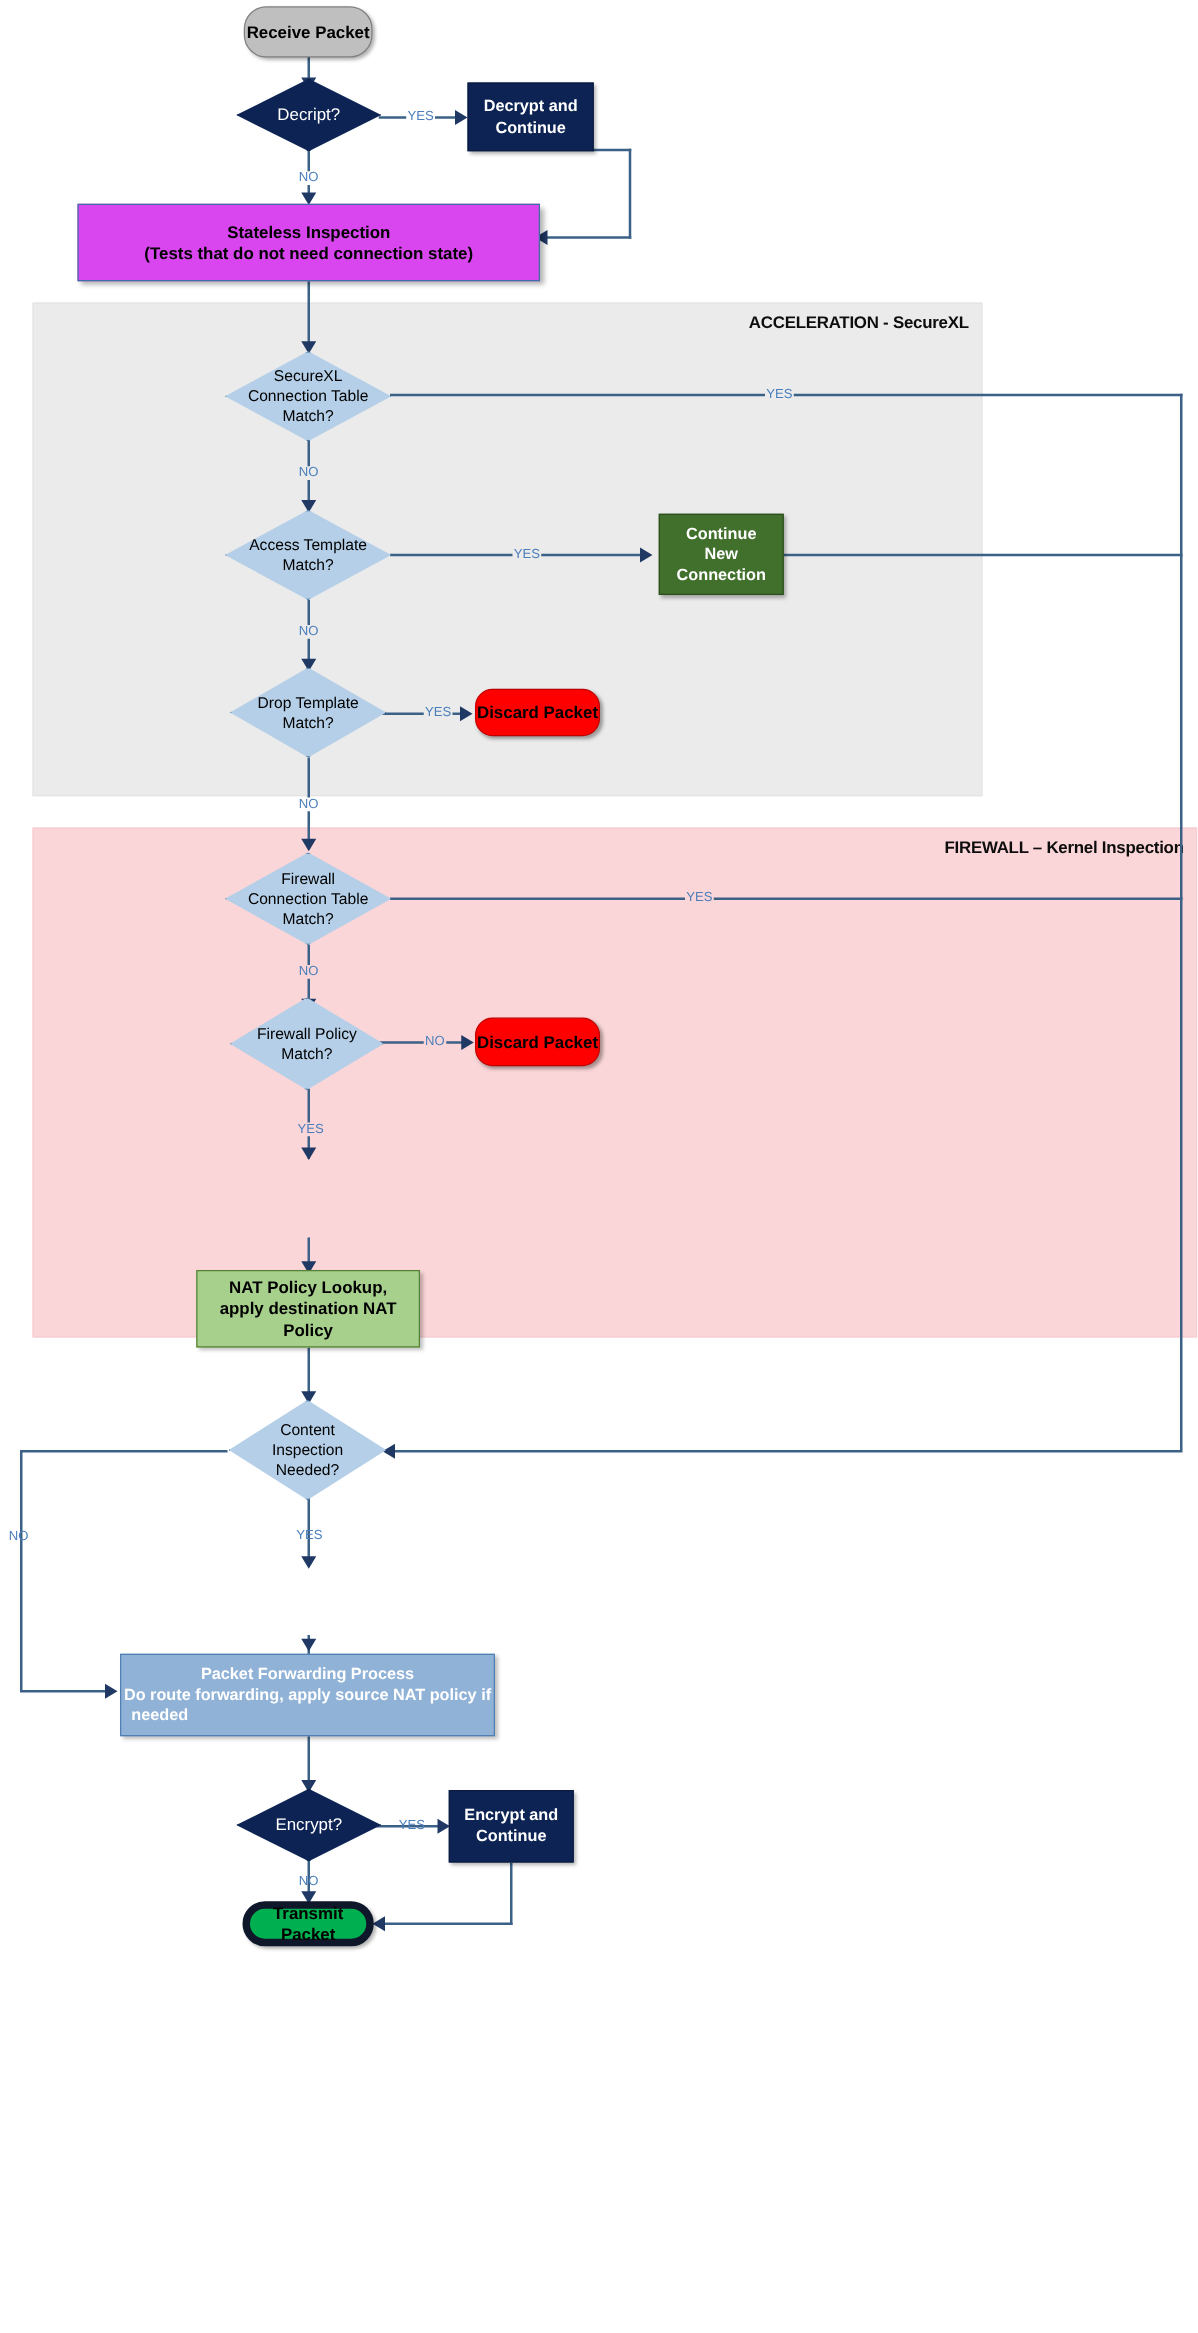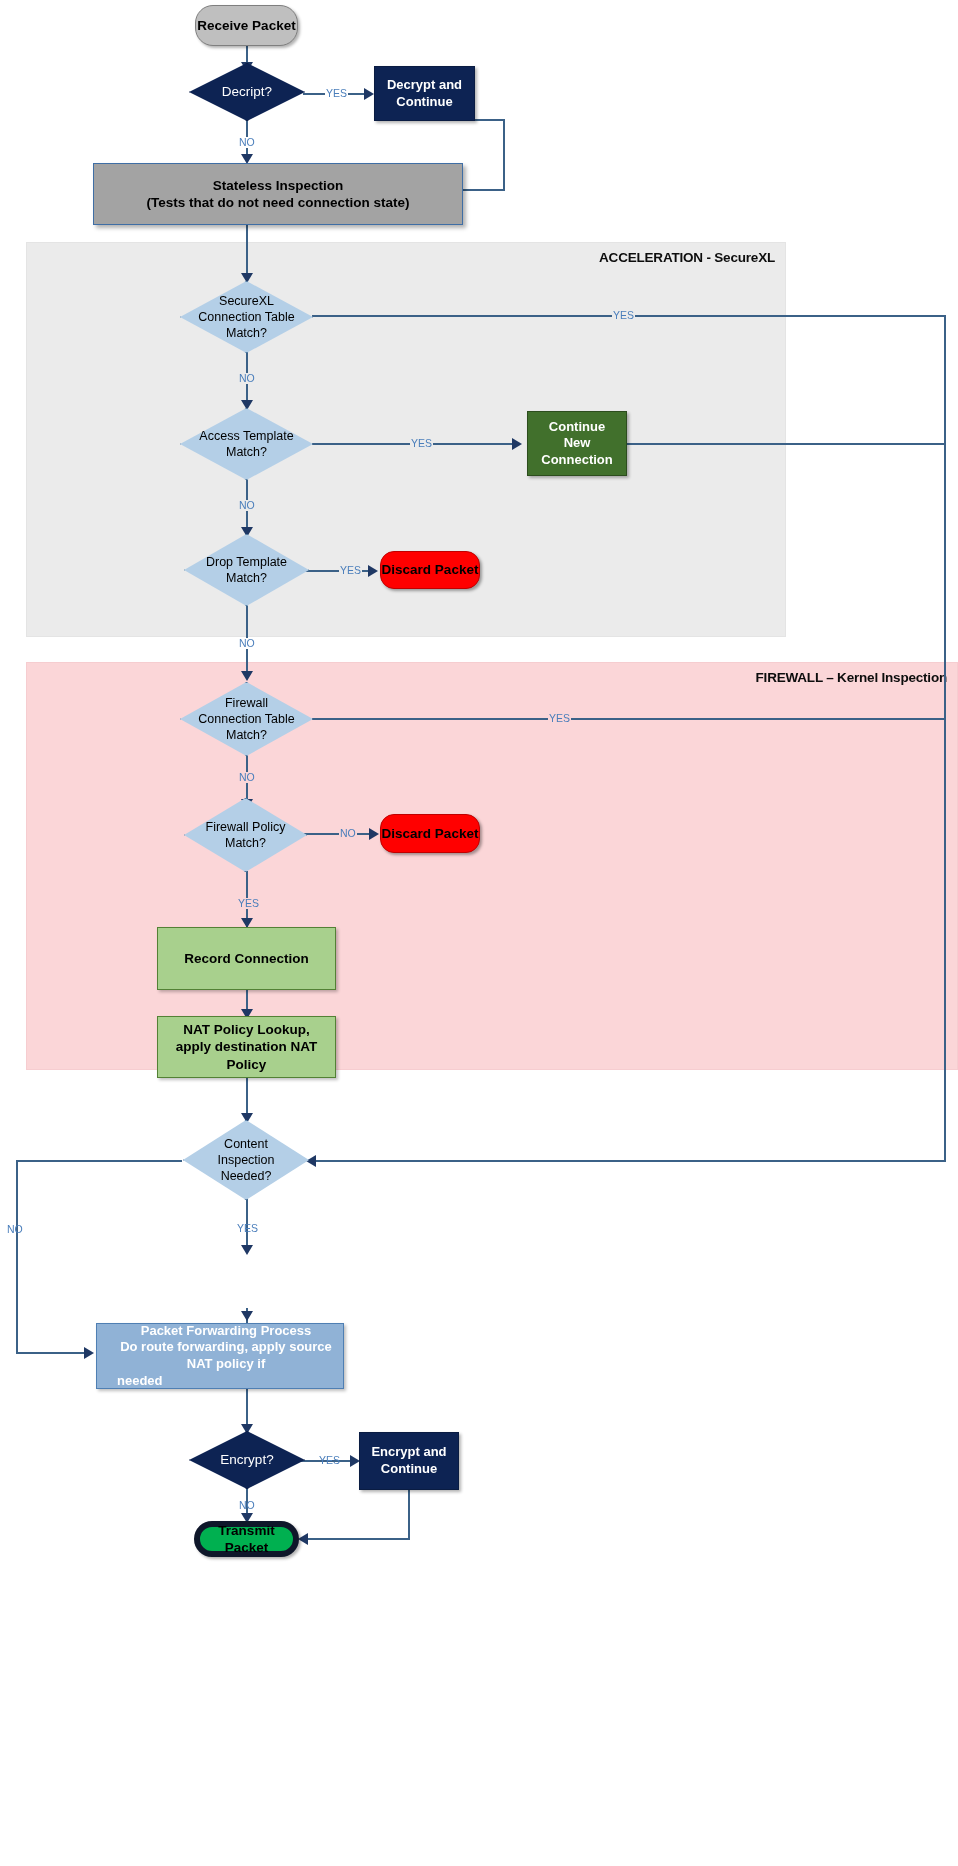--- a/index.html
+++ b/index.html
@@ -82,26 +82,25 @@
   
   .proc-navy {
     background: #0d2353;
     border: 1px solid #0a1c42;
     color: #ffffff;
     font-size: 13px;
     box-shadow: 2px 2px 3px rgba(0,0,0,0.30);
   }
   
   .proc-blue {
-    background: #a3a3a3;
+    background: #d946ef;
     border: 1px solid #3f6ea5;
     color: #000000;
     font-size: 13.5px;
     box-shadow: 3px 3px 4px rgba(0,0,0,0.30);
-    margin-left: 31px;
   }
   .proc-blue-light-text {
     background: #90b2d6;
     border: 1px solid #4f7fb3;
     color: #ffffff;
     font-size: 13px;
     box-shadow: 2px 2px 3px rgba(0,0,0,0.25);
   }
   
   .proc-dgreen {
@@ -382,40 +381,37 @@
     <div class="dtext" style="flex-direction:column;">
       <span>Firewall Policy</span>
       <span>Match?</span>
     </div>
   </div>
 
   <div class="node term term-drop" style="left:380px; top:814px; width:100px; height:39px;">
     <span>Discard Packet</span>
   </div>
 
-  <div class="node proc-lgreen" style="left:157px; top:927px; width:179px; height:63px;">
-    <span>Record Connection</span>
-  </div>
 
   <div class="node proc-lgreen" style="left:157px; top:1016px; width:179px; height:62px; flex-direction:column;">
     <span>NAT Policy Lookup,</span>
     <span>apply destination NAT Policy</span>
   </div>
 
   <div class="diamond" style="left:183px; top:1120px; width:126px; height:80px;">
     <div class="dshape"></div>
     <div class="dtext" style="flex-direction:column;">
       <span>Content</span>
       <span>Inspection</span>
       <span>Needed?</span>
     </div>
   </div>
 
 
-  <div class="node proc-blue-light-text" style="left:96px; top:1323px; width:248px; height:66px; flex-direction:column;padding-left:12px;">
+  <div class="node proc-blue-light-text" style="left:96px; top:1323px; width:300px; height:66px; flex-direction:column;">
     <span>Packet Forwarding Process</span>
     <span>Do route forwarding, apply source NAT policy if</span>
     <span style="align-self:flex-start; padding-left:8px;">needed</span>
   </div>
 
   <div class="diamond navy" style="left:189px; top:1431px; width:116px; height:58px;">
     <div class="dshape"></div>
     <div class="dtext">Encrypt?</div>
   </div>
 

